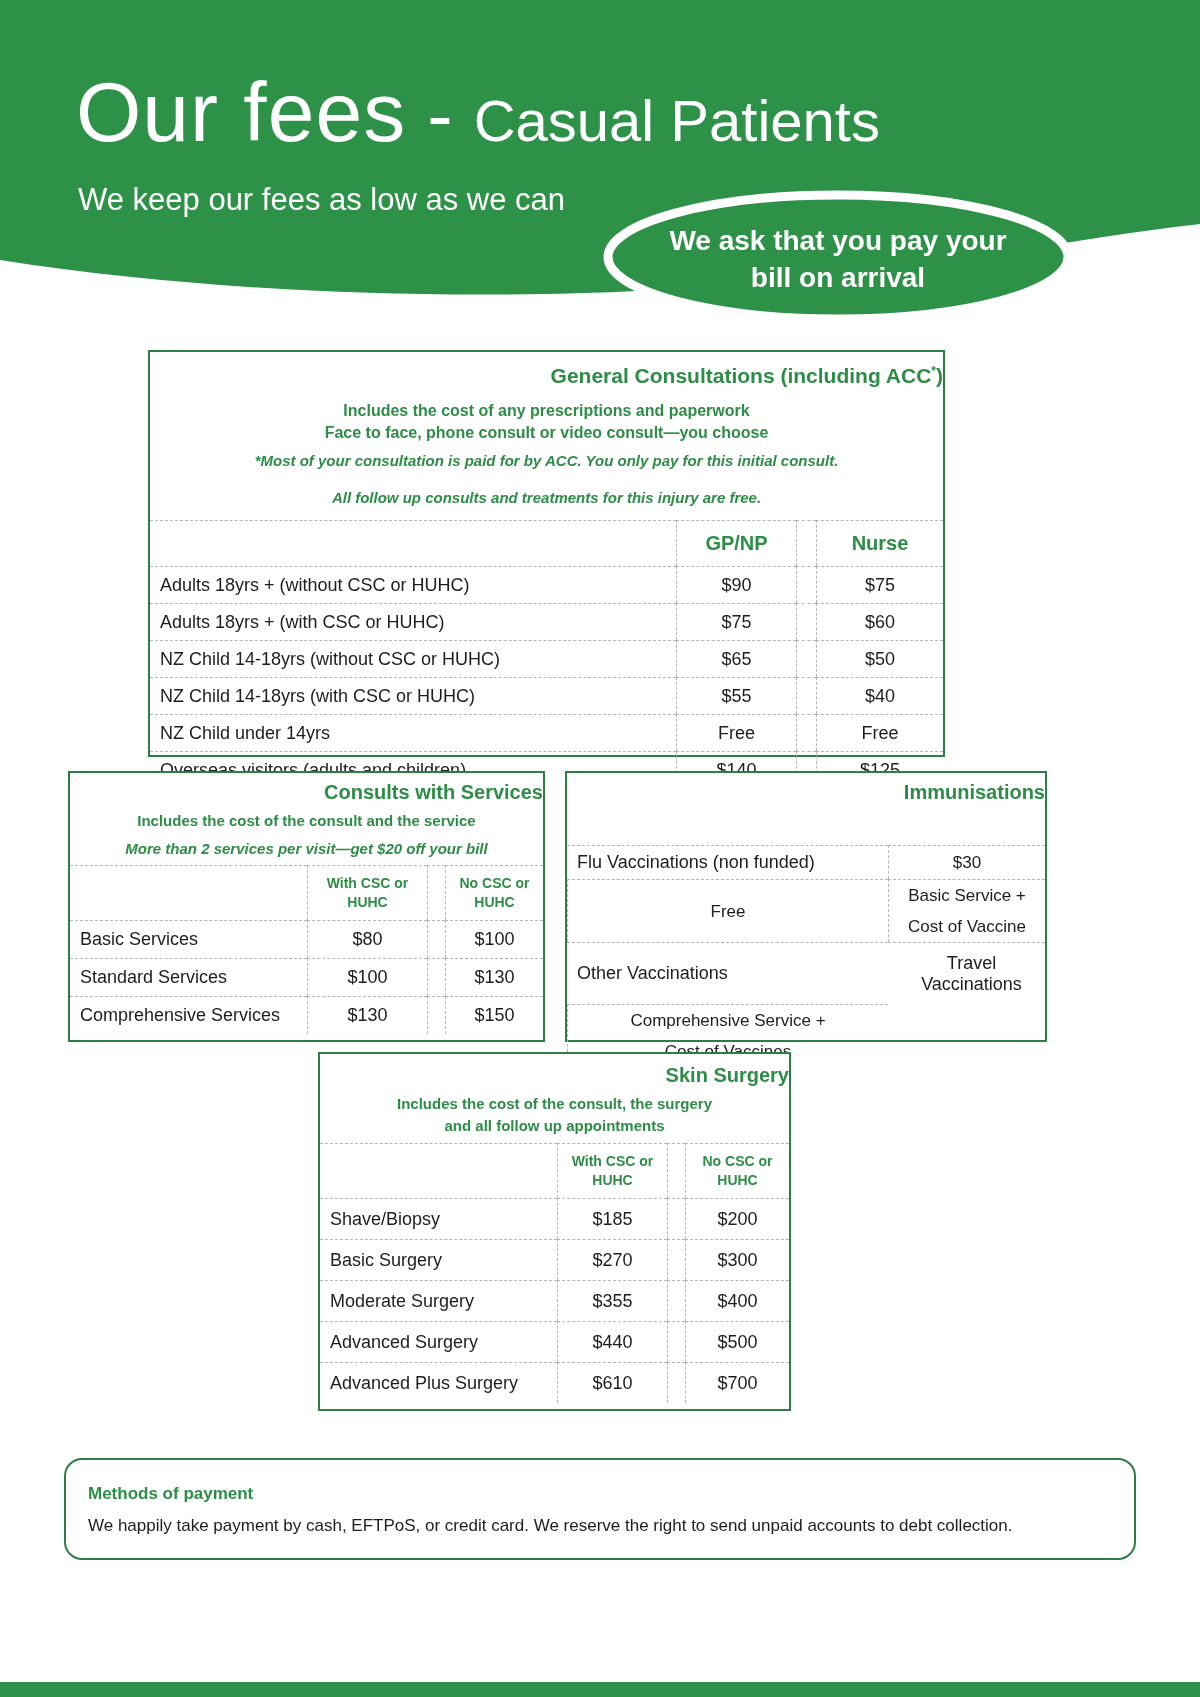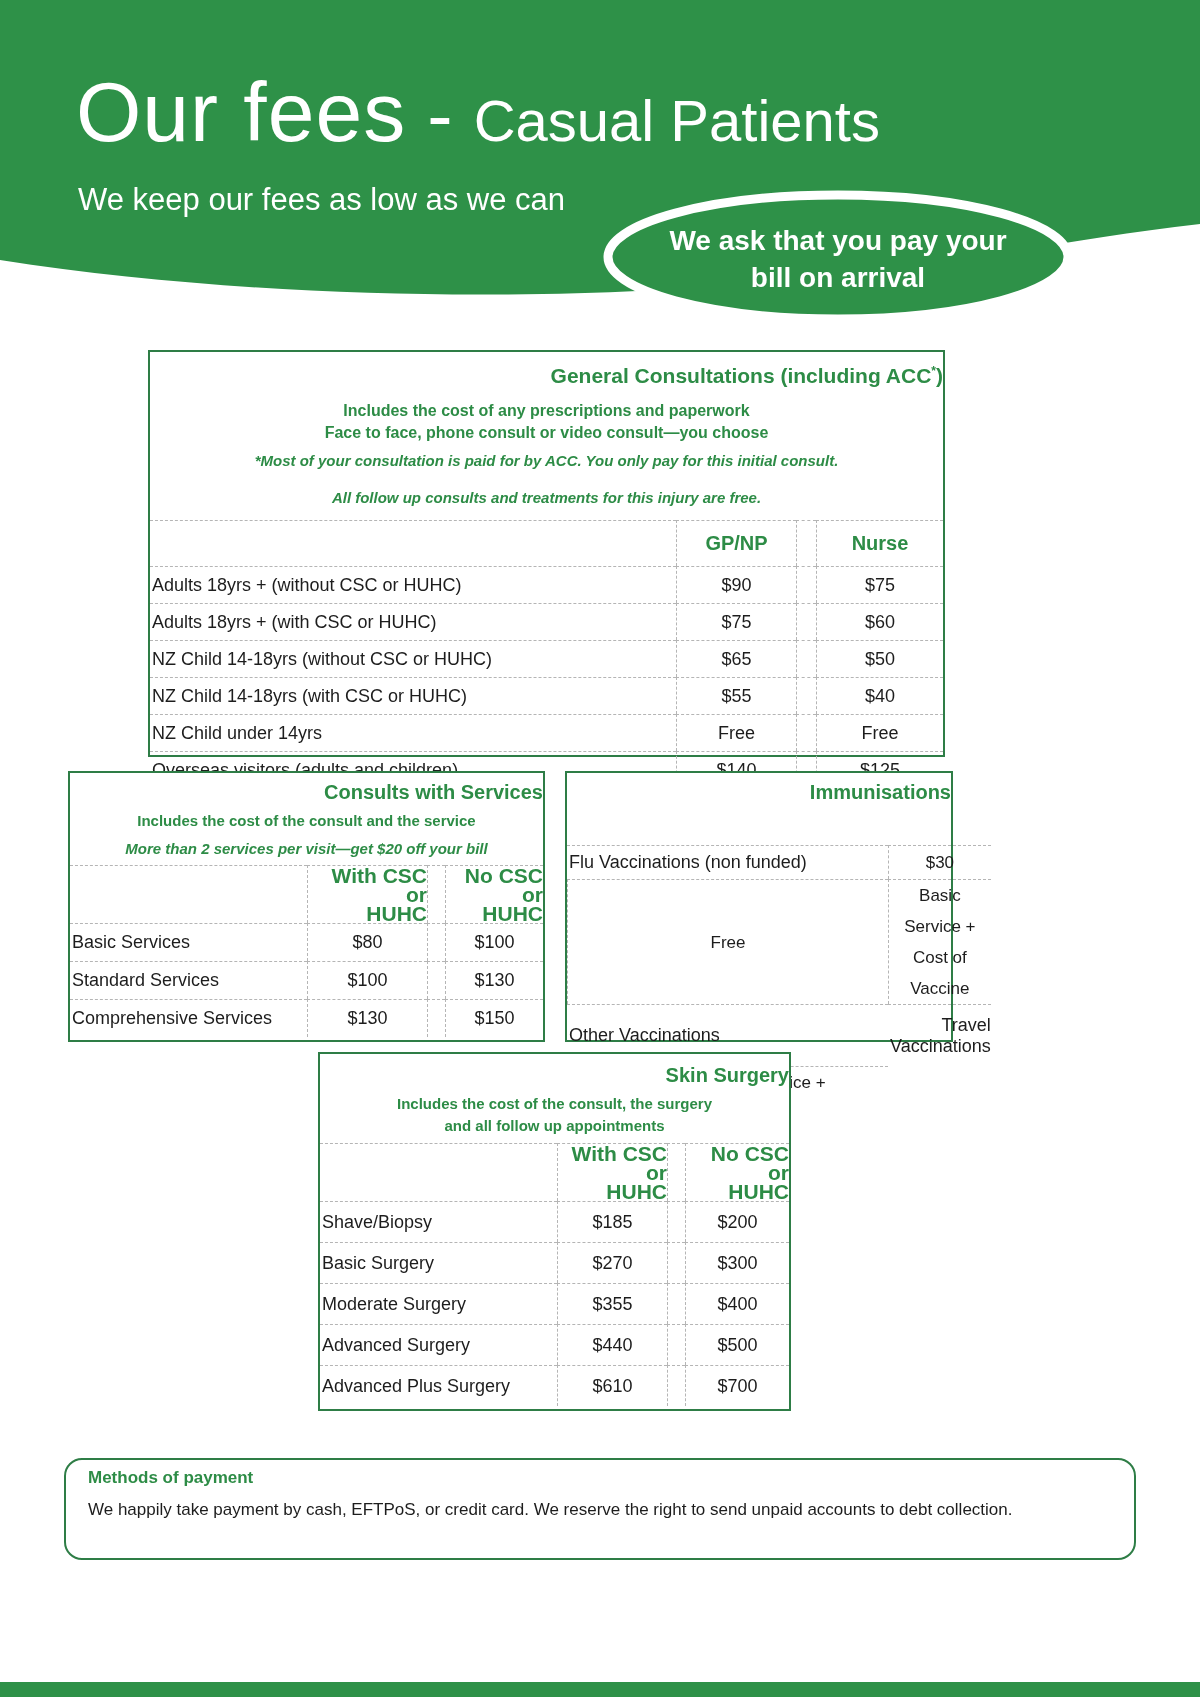--- a/index.html
+++ b/index.html
@@ -32,39 +32,39 @@
   .mt8{margin-top:12px;} .mt6{margin-top:6px;}
 
   .fgrid{display:grid;width:100%;}
   #grid-general{grid-template-columns:1fr 120px 20px 127px;}
   #grid-consults{grid-template-columns:237px 120px 18px 1fr;}
   #grid-immun{grid-template-columns:321px 1fr;}
   #grid-skin{grid-template-columns:237px 110px 18px 1fr;}
 
   .c{border-top:1px dashed var(--dash);display:flex;align-items:center;justify-content:center;
      font-size:18px;color:var(--ink);text-align:center;}
-  .c.lbl{justify-content:flex-start;text-align:right;padding-left:2px;}
+  .c.lbl{justify-content:flex-start;text-align:center;padding-left:10px;}
   .c.vl{border-left:1px dashed var(--dash);}
   .c.hdr{color:var(--tgreen);font-weight:bold;}
   .c.hdr1{font-size:20px;}
-  .c.hdr2{font-size:21px;line-height:19px;white-space:pre-line;text-align:right;}
+  .c.hdr2{font-size:14px;line-height:19px;white-space:pre-line;}
   .c.pre{white-space:pre-line;line-height:31px;font-size:17px;}
   .hc1{min-height:46px;} .rca{min-height:37px;}
   .hc2{min-height:55px;} .rcb{min-height:38px;} .rcc{min-height:41px;}
   .short{min-height:34px;} .tall{min-height:62px;}
 
   #tbl-general{left:148px;top:350px;width:797px;height:407px;}
   #tbl-consults{left:68px;top:771px;width:477px;height:271px;}
-  #tbl-immun{left:565px;top:771px;width:388px;height:271px;}
+  #tbl-immun{left:565px;top:771px;width:482px;height:271px;}
   #immun-spacer{height:41px;}
   #tbl-skin{left:318px;top:1052px;width:473px;height:359px;}
 
   
   #payment-box{position:absolute;left:64px;top:1458px;width:1072px;height:102px;
-    border:2px solid var(--bgreen);border-radius:18px;padding:8px 22px;background:#fff;}
+    border:2px solid var(--bgreen);border-radius:18px;padding:24px 22px;background:#fff;}
   #payment-title{color:var(--tgreen);font-weight:bold;font-size:17px;margin-bottom:12px;}
   #payment-body{color:var(--ink);font-size:17px;}
 
   #bottom-bar{position:absolute;left:0;top:1682px;width:1200px;height:15px;background:var(--green);}
 </style>
 </head>
 <body>
 
 <div id="page">
 

